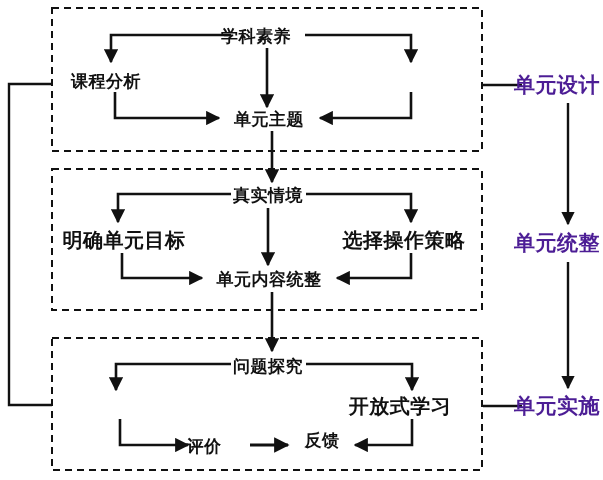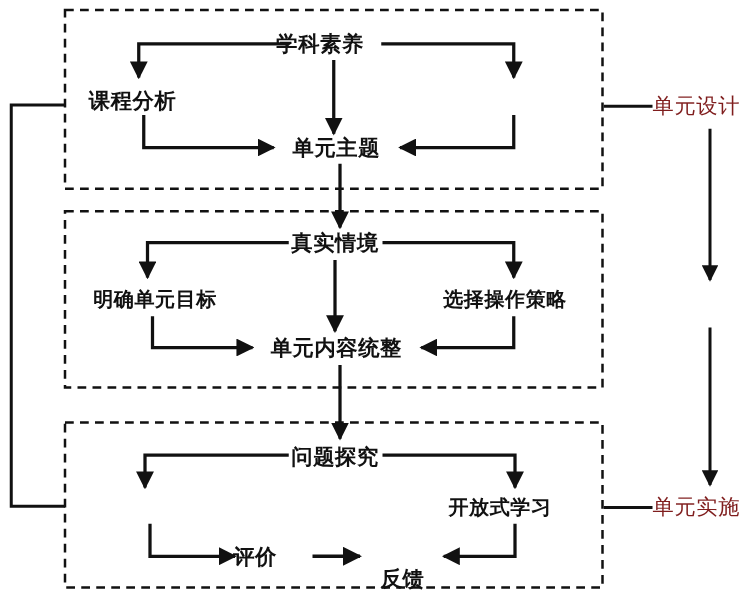--- a/index.html
+++ b/index.html
@@ -30,30 +30,30 @@
     color: #111111;
     white-space: nowrap;
     letter-spacing: 0.5px;
     line-height: 20px;
     transform: translate(-50%, -50%);
     text-align: center;
   }
   .side-label {
     position: absolute;
     font-family: "DejaVu Sans", "Liberation Sans", sans-serif;
-    font-size: 17px;
-    font-weight: 400;
-    color: #7f1d1d;
+    font-size: 21px;
+    font-weight: 700;
+    color: #4c1d95;
     white-space: nowrap;
     letter-spacing: 0.5px;
     line-height: 20px;
     transform: translate(-50%, -50%);
   }
   .small-label {
-    font-size: 16px;
+    font-size: 20px;
   }
 </style>
 </head>
 <body>
 
 <div id="canvas">
 
   <svg id="svg-layer" viewBox="0 0 603 480">
     <defs>
       <marker id="arrow" viewBox="0 0 10 10" refX="9" refY="5" markerWidth="5.5" markerHeight="5.5" orient="auto-start-reverse">
@@ -107,18 +107,19 @@
   <div class="node-label" style="left:269px; top:119px;">单元主题</div>
 
   <div class="node-label" style="left:268px; top:195px;">真实情境</div>
   <div class="node-label small-label" style="left:124px; top:240px;">明确单元目标</div>
   <div class="node-label small-label" style="left:404px; top:240px;">选择操作策略</div>
   <div class="node-label" style="left:269px; top:279px;">单元内容统整</div>
 
   <div class="node-label" style="left:268px; top:366px;">问题探究</div>
   <div class="node-label small-label" style="left:400px; top:406px;">开放式学习</div>
   <div class="node-label" style="left:204px; top:446px;">评价</div>
-  <div class="node-label" style="left:322px; top:464px;">反馈</div>
+  <div class="node-label" style="left:322px; top:440px;">反馈</div>
 
   <div class="side-label" style="left:557px; top:85px;">单元设计</div>
+  <div class="side-label" style="left:557px; top:243px;">单元统整</div>
   <div class="side-label" style="left:557px; top:406px;">单元实施</div>
 
 </div>
 
 </body></html>

